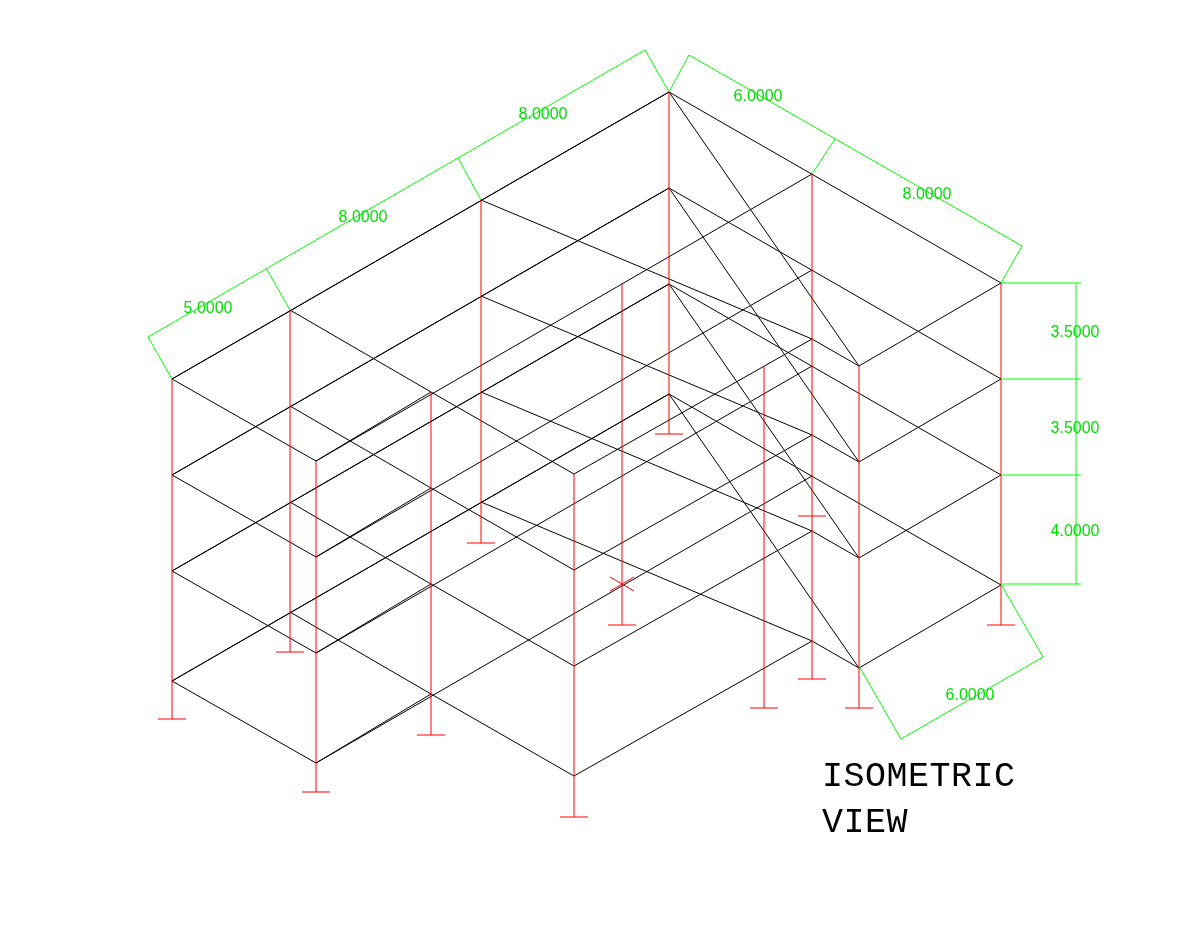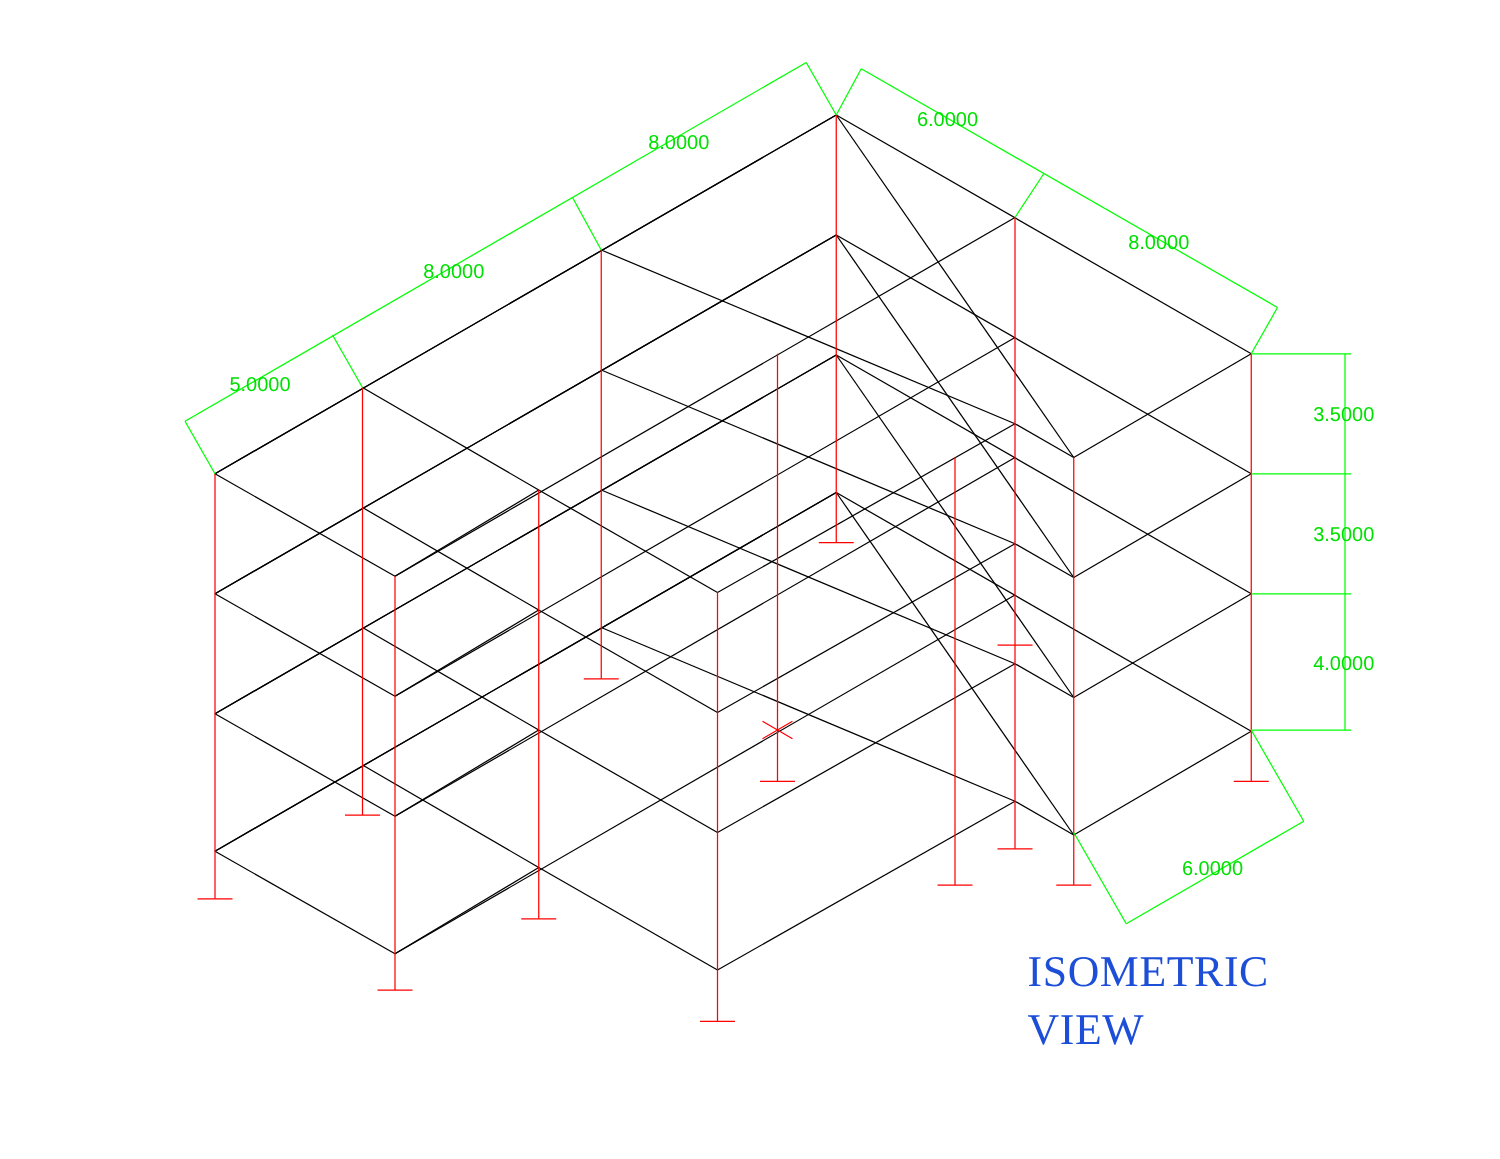--- a/index.html
+++ b/index.html
@@ -2,21 +2,21 @@
 <html><head>
 <meta charset="utf-8">
 <style>
   html, body { margin: 0; padding: 0; background: #ffffff; }
   body { width: 1200px; height: 927px; overflow: hidden; position: relative; font-family: "Liberation Sans", sans-serif; }
   #canvas { position: absolute; left: 0; top: 0; width: 1200px; height: 927px; }
   .beam { stroke: #000000; stroke-width: 1; fill: none; }
   .col { stroke: #ff0000; stroke-width: 1; }
   .dim { stroke: #00ff00; stroke-width: 1; fill: none; }
   .dimtext { fill: #00e000; font-family: "Liberation Sans", sans-serif; font-size: 16px; }
-  .title { position: absolute; left: 822px; color: #1d4ed8; font-family: Liberation Serif, serif; font-size: 35px; line-height: 1; letter-spacing: 0.5px; }
+  .title { position: absolute; left: 822px; color: #000000; font-family: Liberation Mono, monospace; font-size: 35px; line-height: 1; letter-spacing: 0.5px; }
 </style>
 </head>
 <body>
 
 <svg id="canvas" xmlns="http://www.w3.org/2000/svg" width="1200" height="927" viewBox="0 0 1200 927">
   <g id="beams">
       <line x1="172" y1="379" x2="669" y2="92" class="beam"></line>
       <line x1="669" y1="92" x2="1001" y2="283" class="beam"></line>
       <line x1="1001" y1="283" x2="859" y2="366" class="beam"></line>
       <line x1="859" y1="366" x2="812" y2="339" class="beam"></line>

